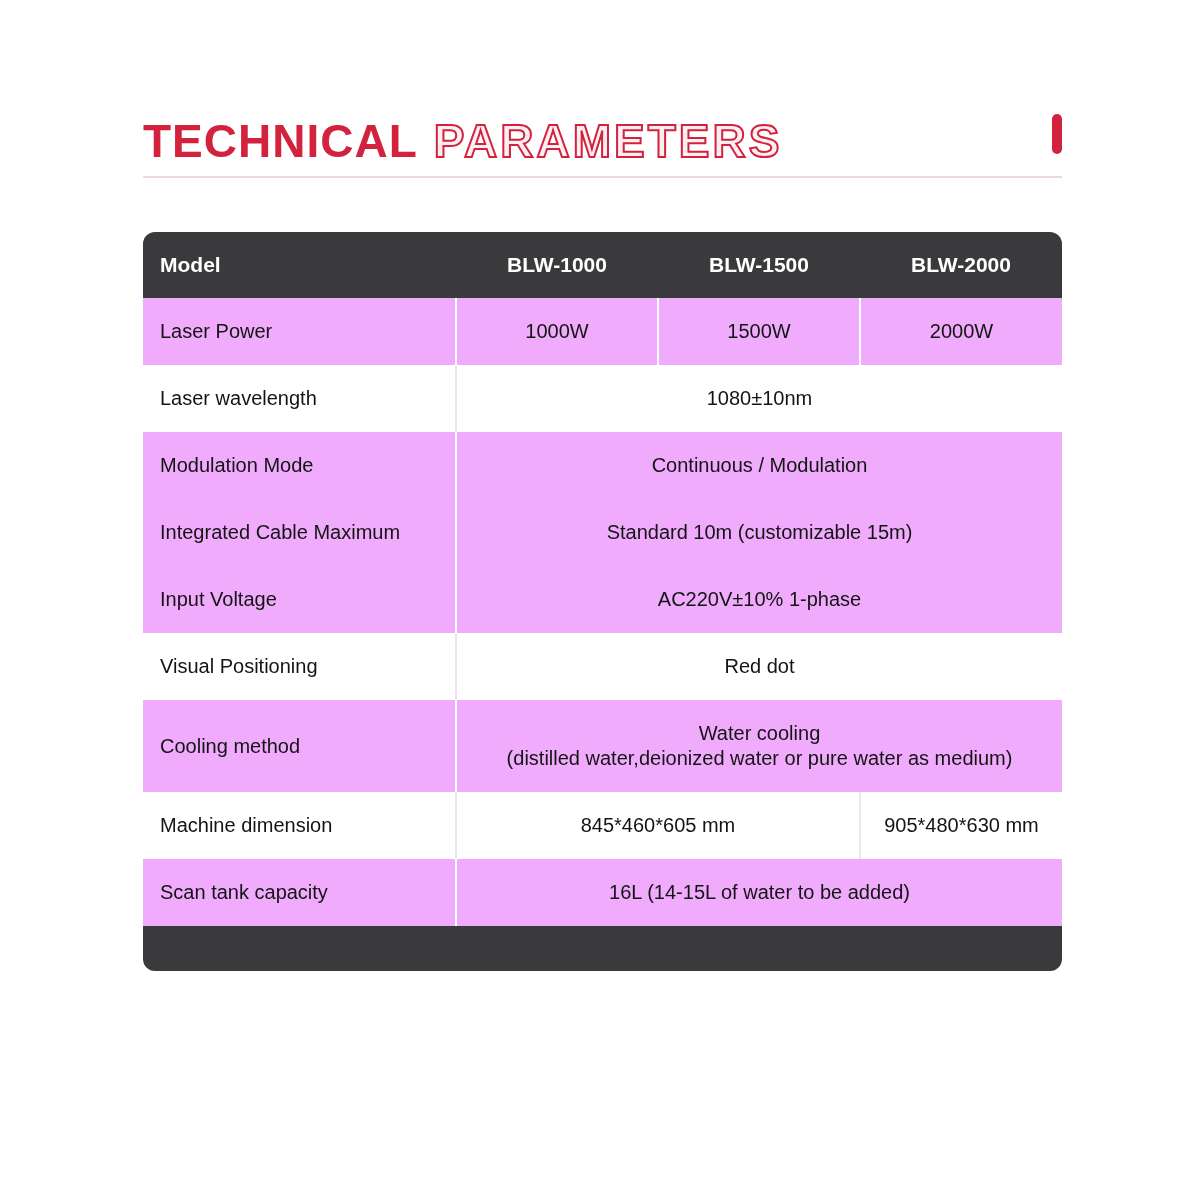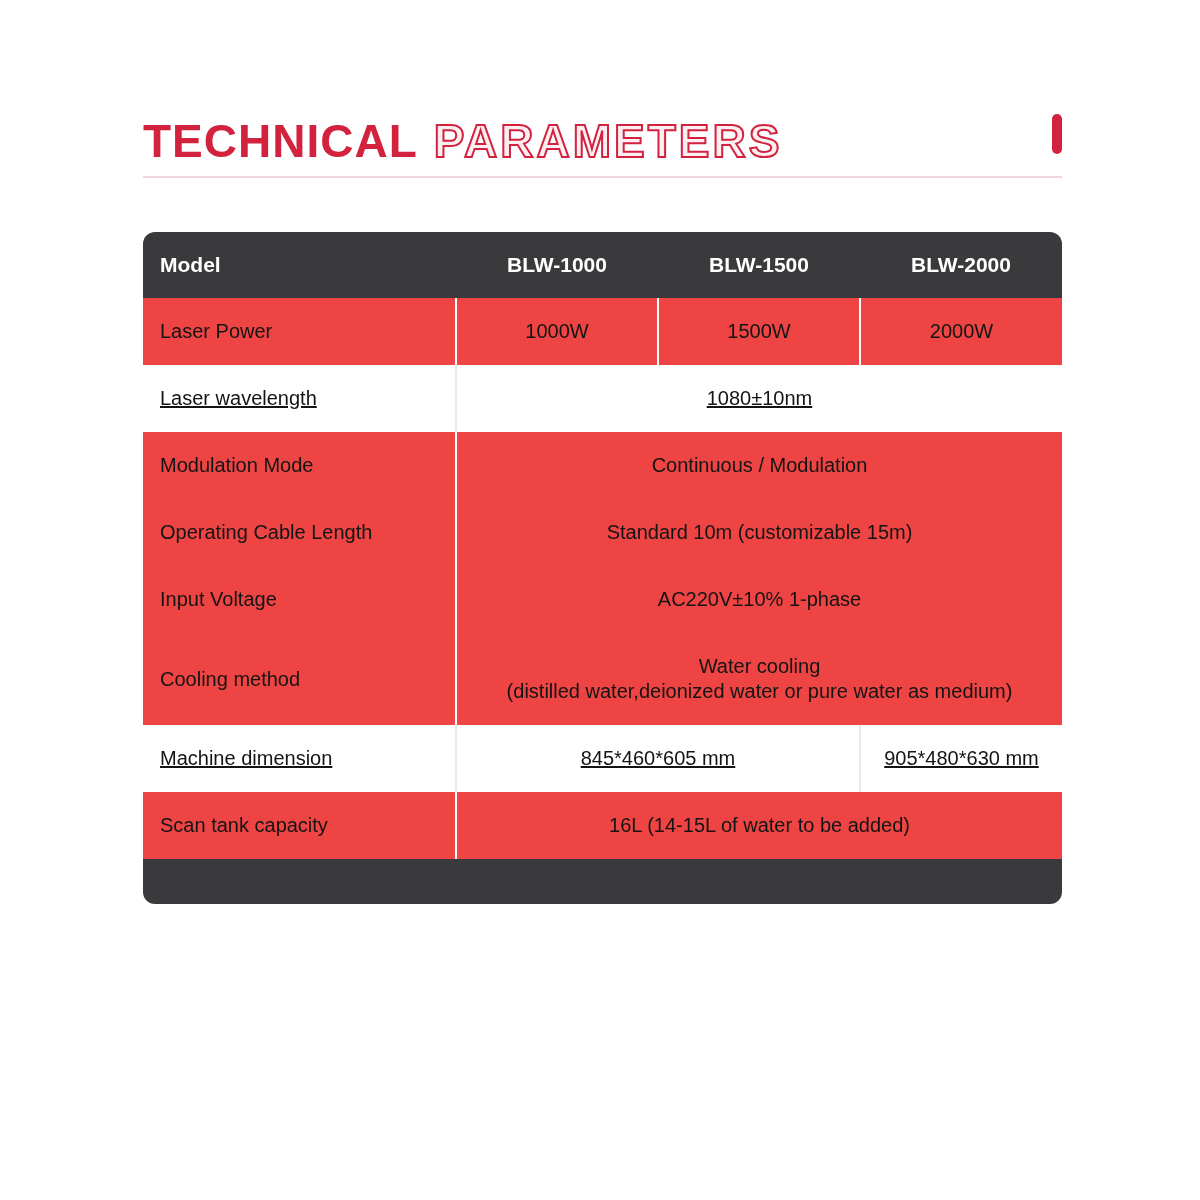--- a/index.html
+++ b/index.html
@@ -43,23 +43,23 @@
     font-size:21px; font-weight:bold;
     height:66px; text-align:center; vertical-align:middle;
   }
   thead th.label { text-align:left; padding-left:17px; }
   tbody td {
     font-size:20px; color:#141414;
     height:67px; text-align:center; vertical-align:middle;
     line-height:1.25;
   }
   tbody td.label { text-align:left; padding-left:17px; padding-right:6px; }
-  tr.gray  td { background:#ef4444; }
+  tr.gray  td { background:#f0abfc; }
   tr.gray  td + td { border-left:2px solid #ffffff; }
-  tr.white td { background:#ffffff;text-decoration:underline; }
+  tr.white td { background:#ffffff; }
   tr.white td + td { border-left:2px solid #e9e9e9; }
   tr.tall td { height:92px; }
   .two-line div { display:block; }
   tfoot td { background:#3a3a3c; height:45px; }
 </style>
 </head>
 <body>
 
 <div class="page">
 
@@ -97,26 +97,30 @@
         </tr>
         <tr class="white">
           <td class="label">Laser wavelength</td>
           <td colspan="3">1080±10nm</td>
         </tr>
         <tr class="gray">
           <td class="label">Modulation Mode</td>
           <td colspan="3">Continuous / Modulation</td>
         </tr>
         <tr class="gray">
-          <td class="label">Operating Cable Length</td>
+          <td class="label">Integrated Cable Maximum</td>
           <td colspan="3">Standard 10m (customizable 15m)</td>
         </tr>
         <tr class="gray">
           <td class="label">Input Voltage</td>
           <td colspan="3">AC220V±10% 1-phase</td>
+        </tr>
+        <tr class="white">
+          <td class="label">Visual Positioning</td>
+          <td colspan="3">Red dot</td>
         </tr>
         <tr class="gray tall">
           <td class="label">Cooling method</td>
           <td colspan="3" class="two-line">
             <div>Water cooling</div>
             <div>(distilled water,deionized water or pure water as medium)</div>
           </td>
         </tr>
         <tr class="white">
           <td class="label">Machine dimension</td>

